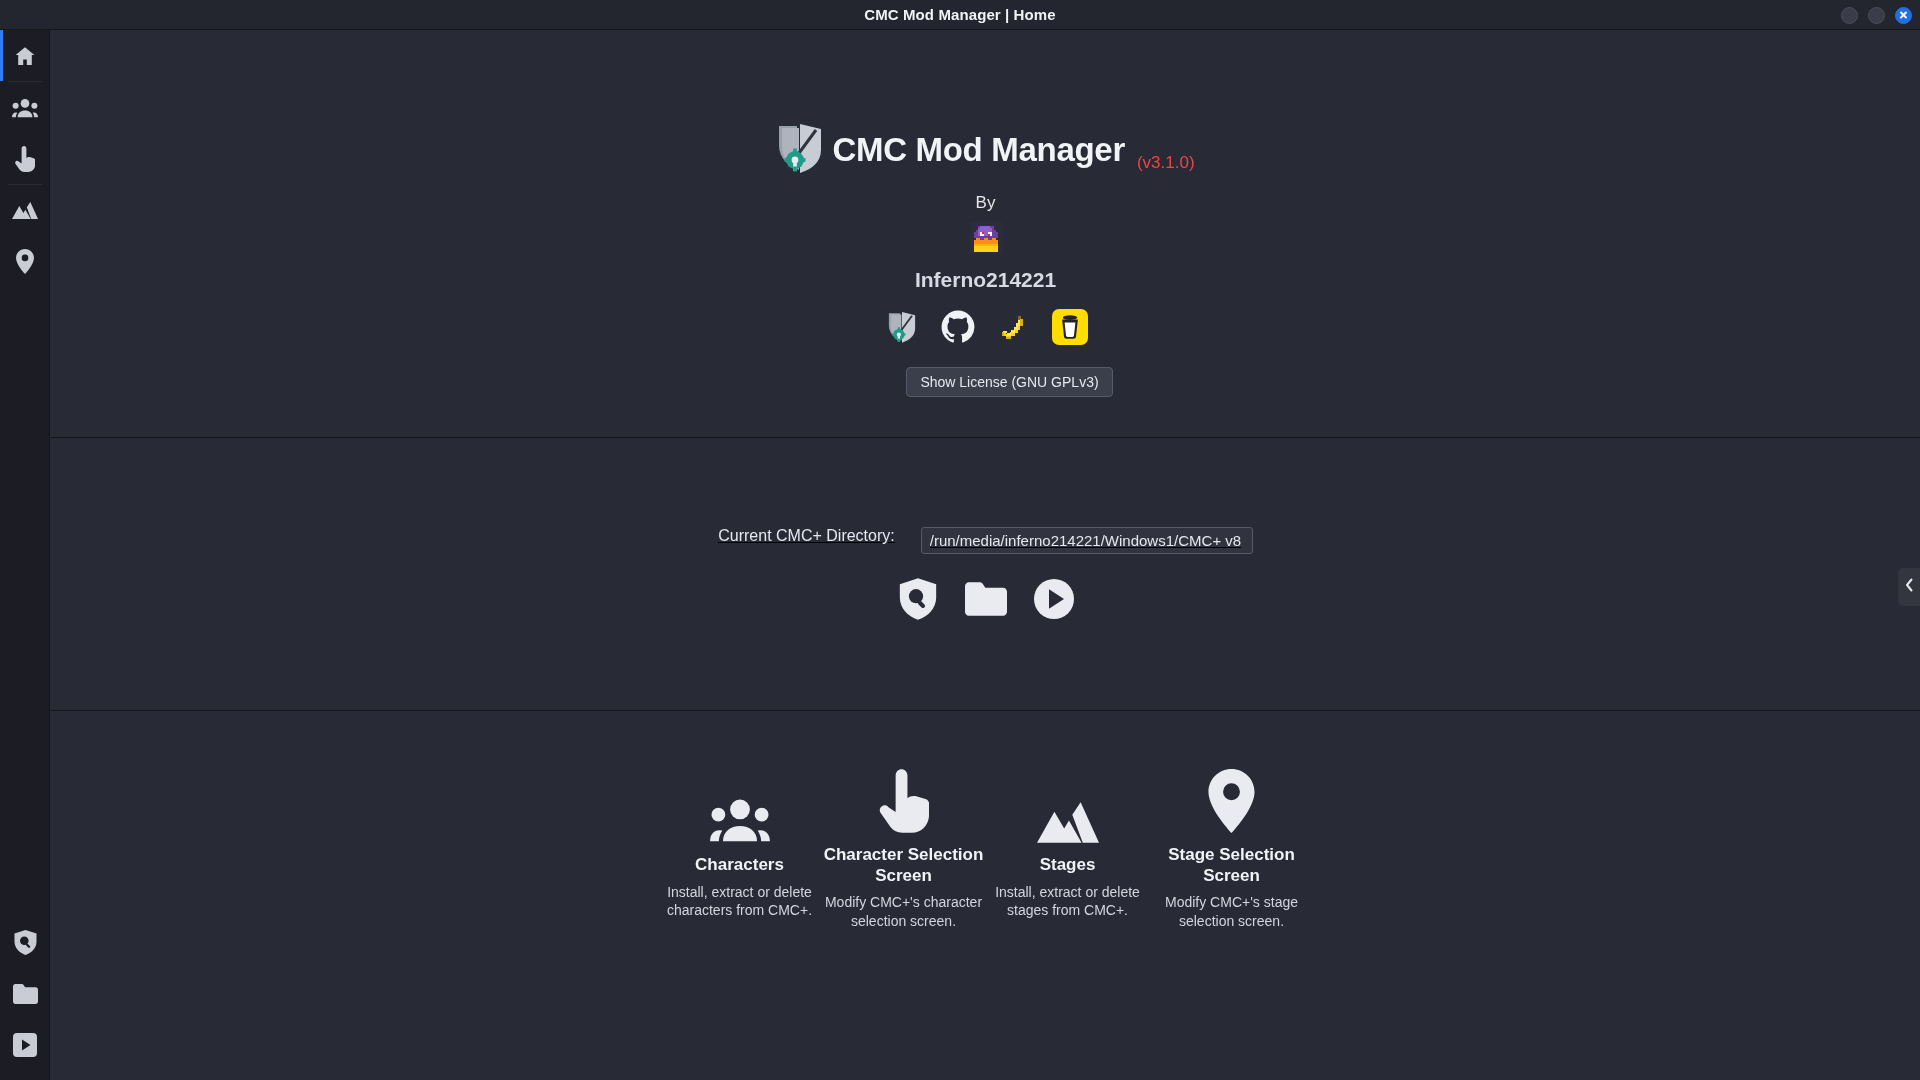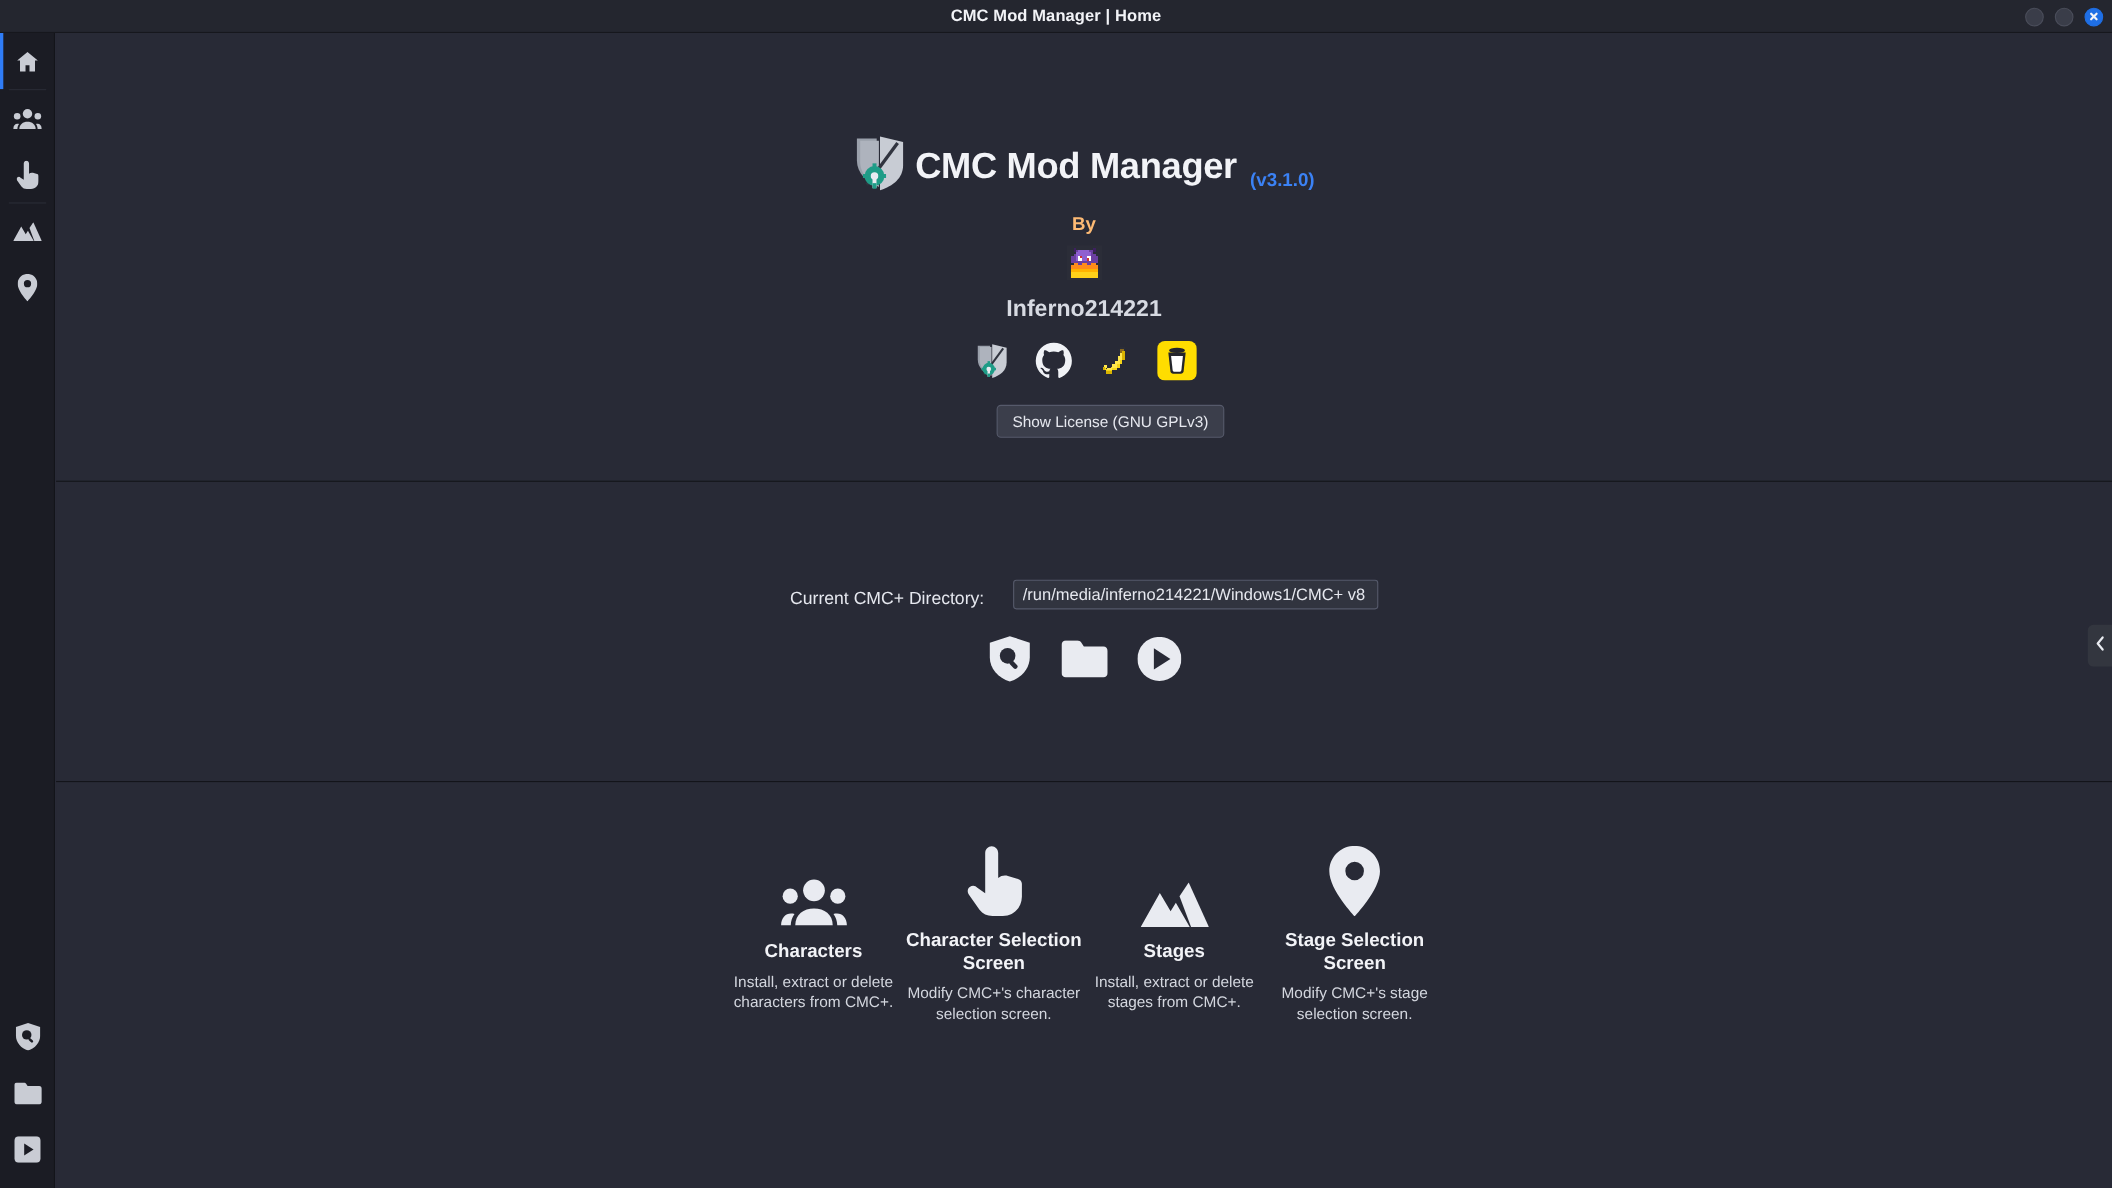--- a/index.html
+++ b/index.html
@@ -131,31 +131,31 @@
     align-items: center;
     gap: 8px;
   }
   .brand-title {
     color: #f2f3f7;
     font-size: 33px;
     font-weight: bold;
     letter-spacing: -.3px;
   }
   .brand-version {
-    color: #3b82f6;
+    color: #ef4444;
     font-size: 17px;
-    font-weight: bold;
+    font-weight: normal;
     align-self: flex-end;
     padding-bottom: 5px;
     margin-left: 4px;
   }
   .by-label {
-    color: #fdba74;
+    color: #e5e5e5;
     font-size: 17px;
-    font-weight: bold;
+    font-weight: normal;
     margin-top: 15px;
   }
   .author-row {
     display: flex;
     align-items: center;
     gap: 14px;
     margin-top: 9px;
     flex-direction: column;
   }
   .author-name {
@@ -191,22 +191,23 @@
   #dir-section {
     height: 272px;
     display: flex;
     flex-direction: column;
     align-items: center;
     justify-content: center;
     position: relative;
   }
   .dir-row {
     display: flex;
-    align-items: flex-end;
+    align-items: flex-start;
     gap: 26px;
+    text-decoration: underline;
   }
   .dir-label {
     color: #e6e8ef;
     font-size: 16px;
   }
   .dir-input {
     background: #31343f;
     border: 1px solid #565a6b;
     border-radius: 3px;
     color: #e6e8ef;

